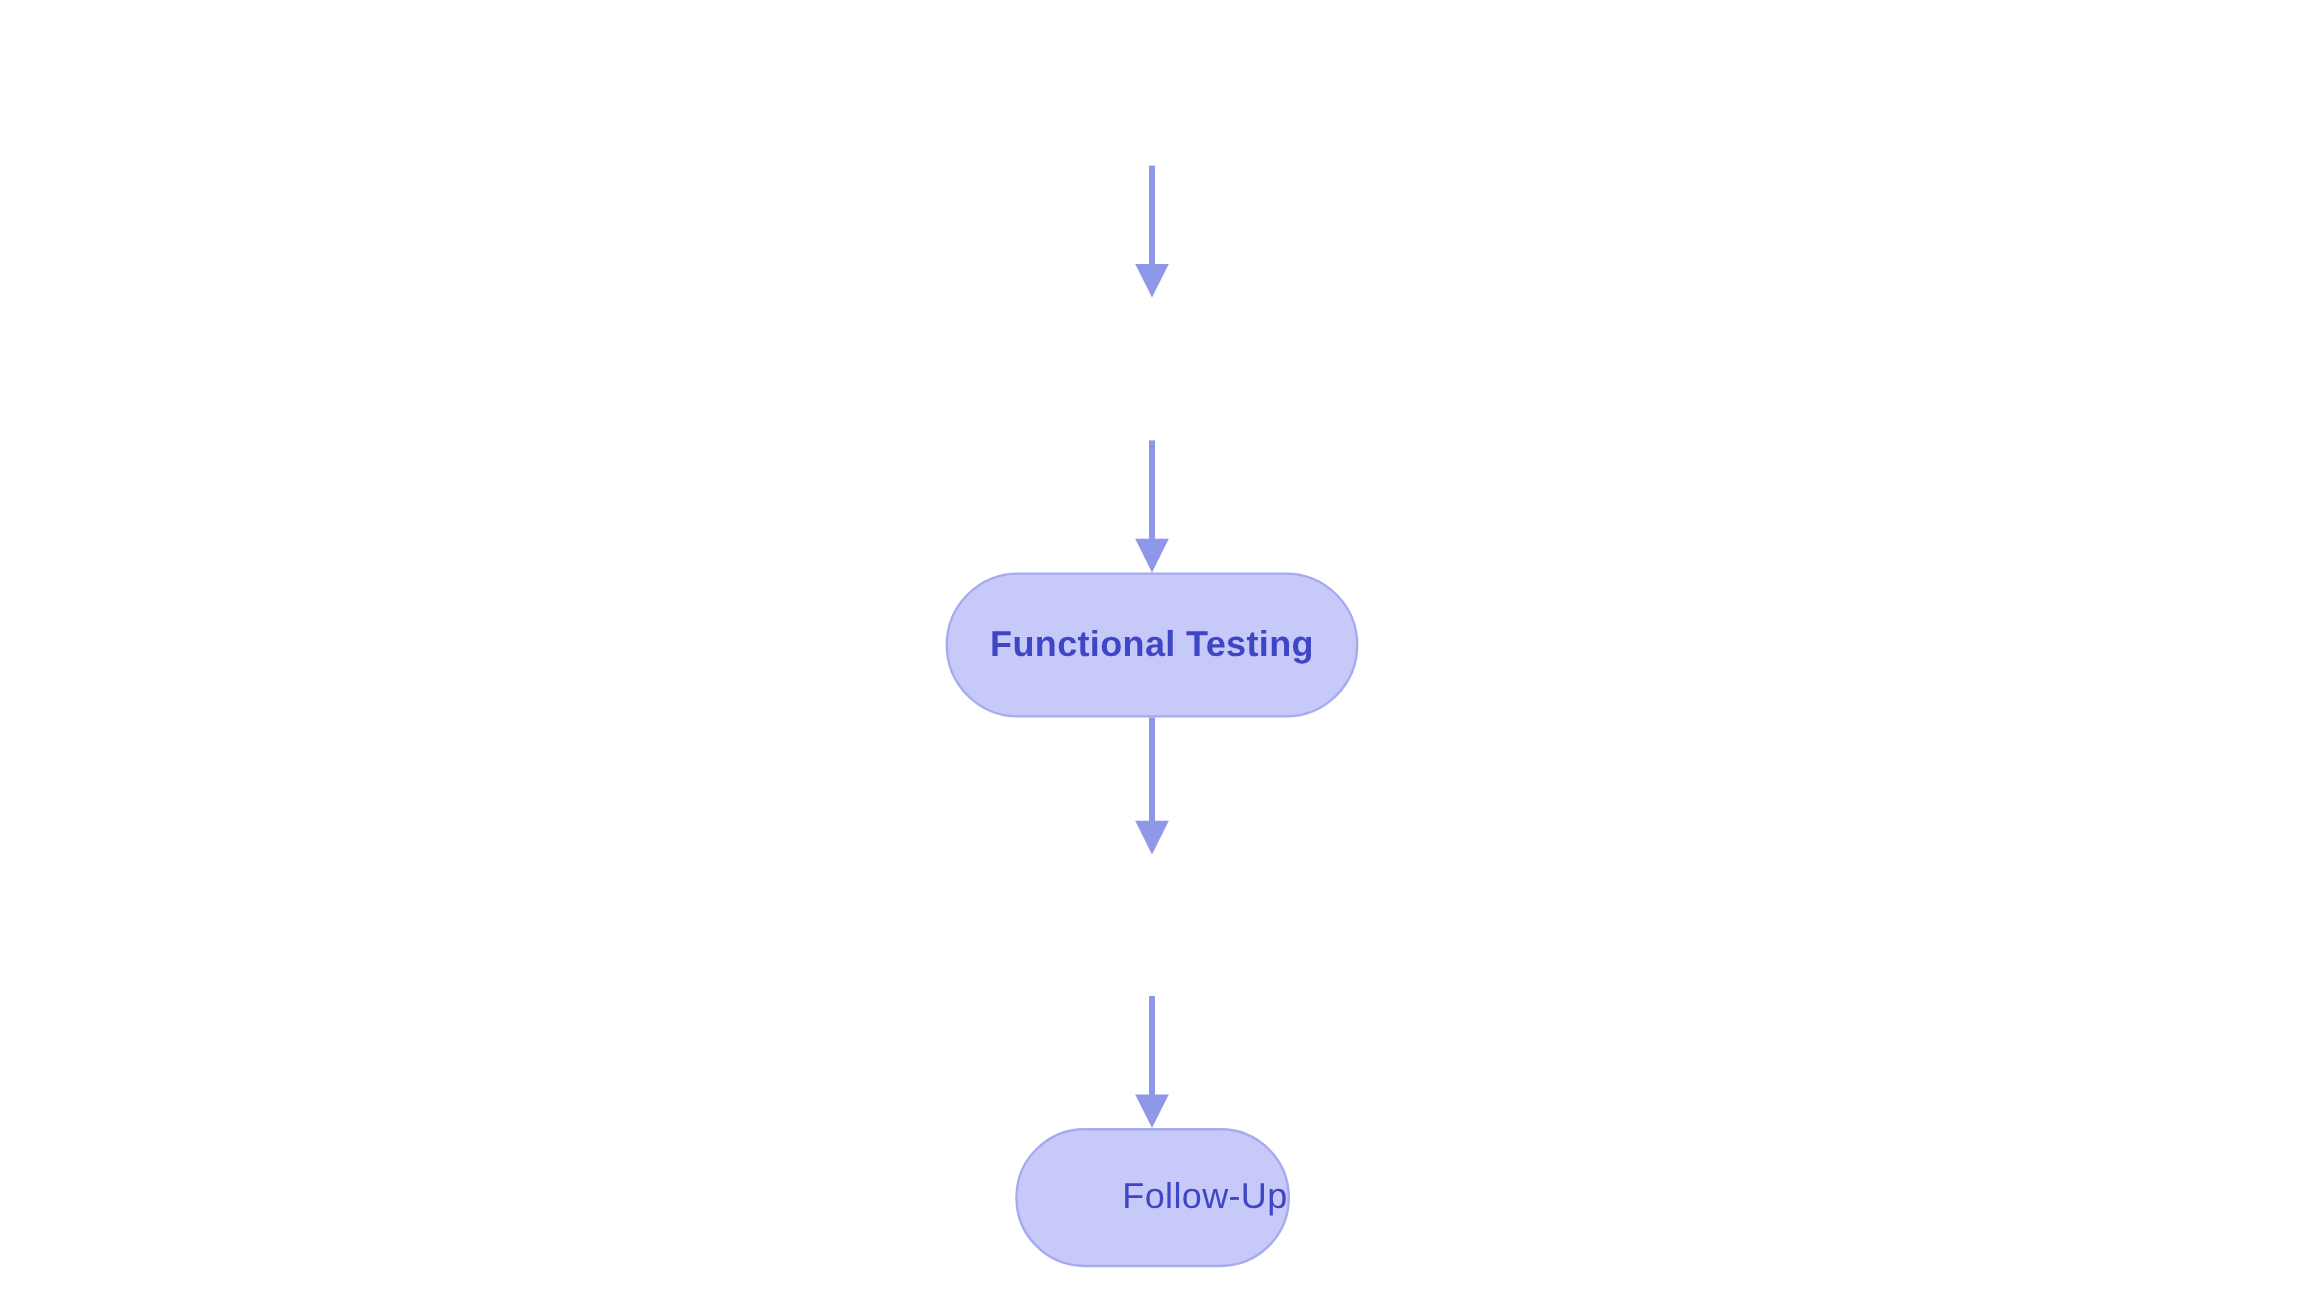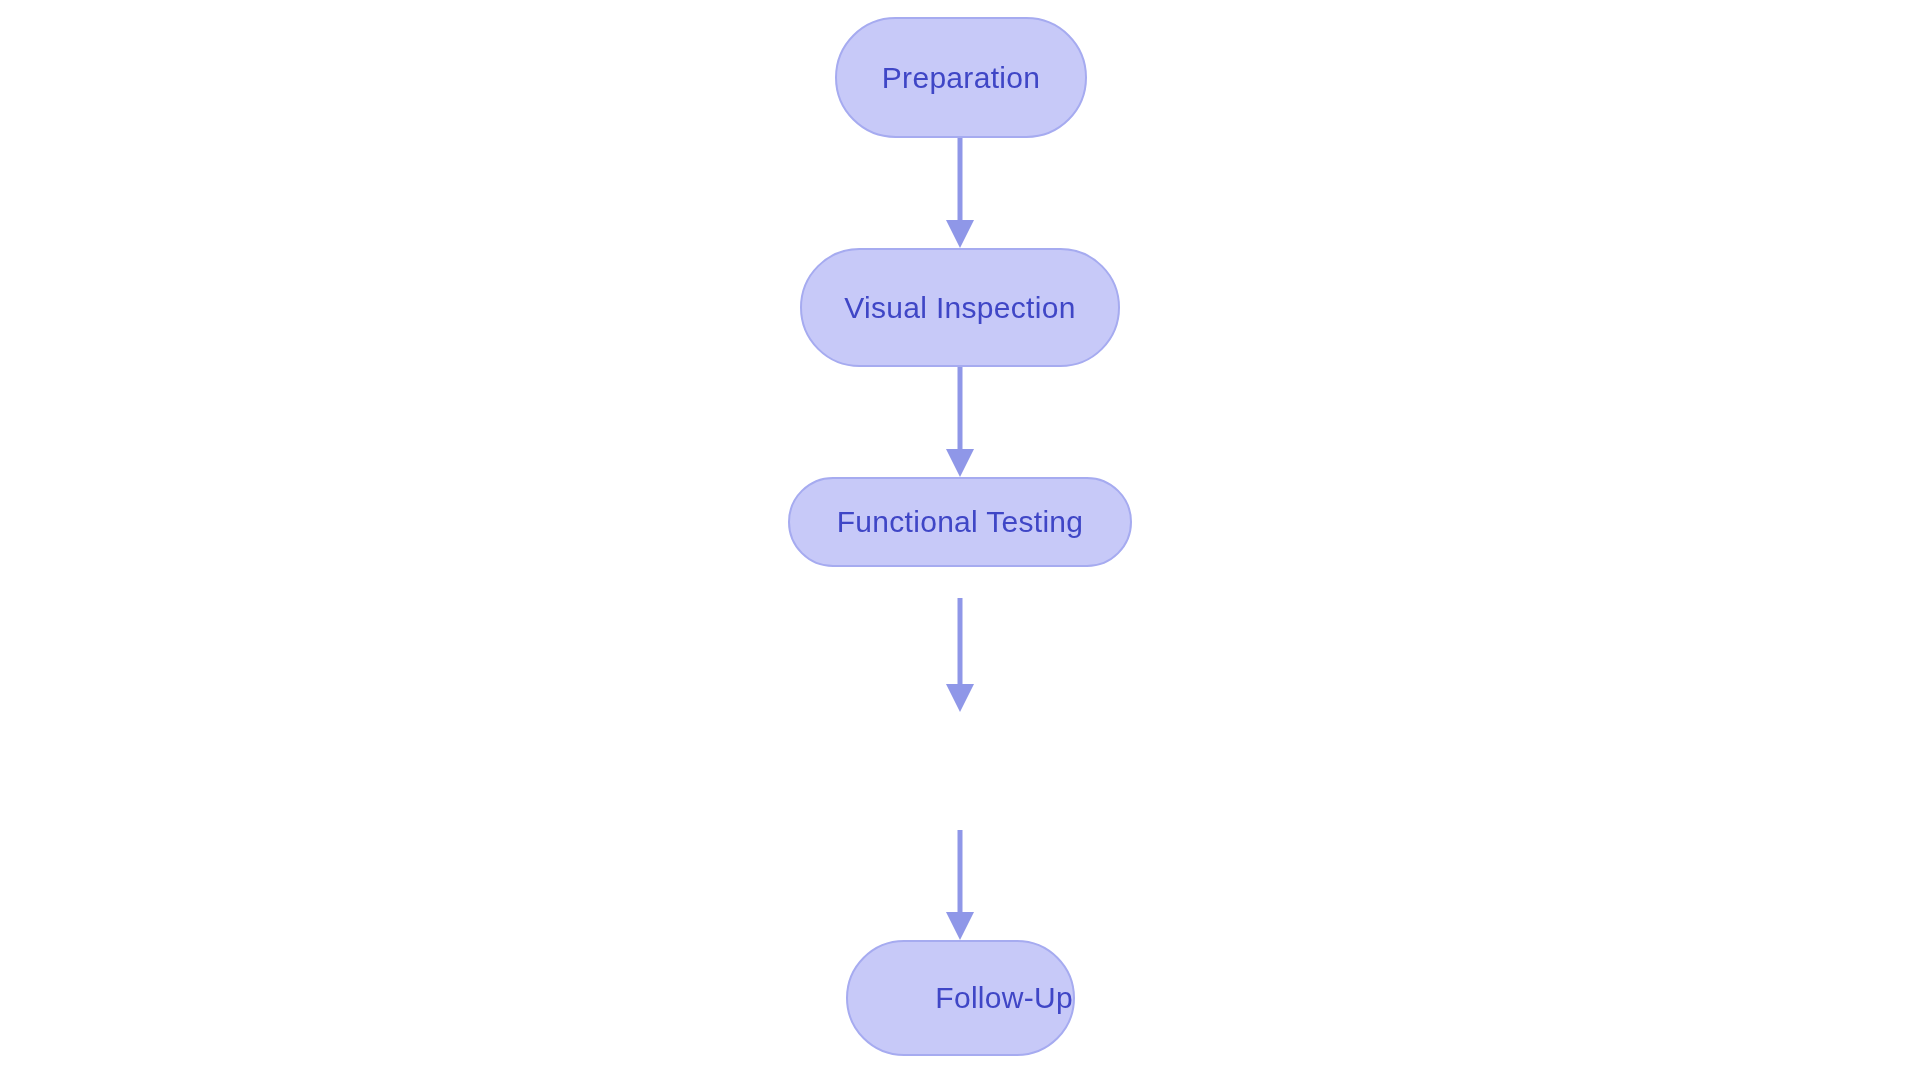--- a/index.html
+++ b/index.html
@@ -26,21 +26,21 @@
     border-radius: 61px; 
     color: var(--node-text, #3f46c6);
     font-size: 30px;
     font-weight: 400;
     letter-spacing: 0.3px;
     white-space: nowrap;
     text-align: center;
   }
   .node-1 { left: 835px; top: 17px;  width: 252px; height: 121px; }
   .node-2 { left: 800px; top: 248px; width: 320px; height: 119px; }
-  .node-3 { left: 788px; top: 477px; width: 344px; height: 90px; }
+  .node-3 { left: 788px; top: 477px; width: 344px; height: 121px; font-weight: bold; }
   .node-4 { left: 808px; top: 712px; width: 304px; height: 118px; }
   .node-5 { left: 846px; top: 940px; width: 229px; height: 116px; justify-content: flex-end; }
 
   .connector {
     position: absolute;
     left: 946px;          
     width: 28px;
   }
   .conn-1 { top: 138px; height: 110px; }
   .conn-2 { top: 367px; height: 110px; }
@@ -65,32 +65,26 @@
     border-left: 14px solid transparent;
     border-right: 14px solid transparent;
     border-top: 28px solid var(--arrow, #8f97e8);
   }
 </style>
 </head>
 <body>
 
 <div class="canvas">
 
-  <div class="flow-node node-1">
-    <span>Preparation</span>
-  </div>
 
   <div class="connector conn-1">
     <div class="shaft"></div>
     <div class="head"></div>
   </div>
 
-  <div class="flow-node node-2">
-    <span>Visual Inspection</span>
-  </div>
 
   <div class="connector conn-2">
     <div class="shaft"></div>
     <div class="head"></div>
   </div>
 
   <div class="flow-node node-3">
     <span>Functional Testing</span>
   </div>
 

